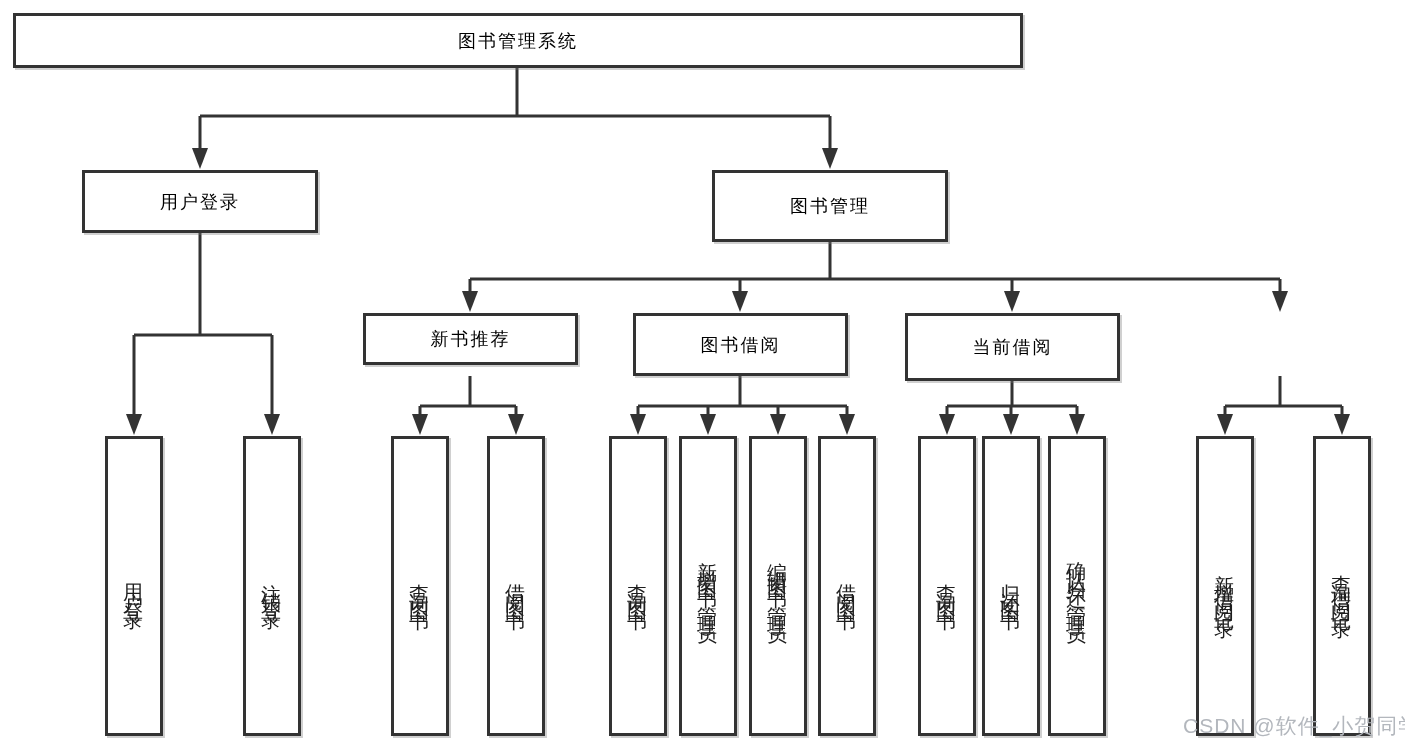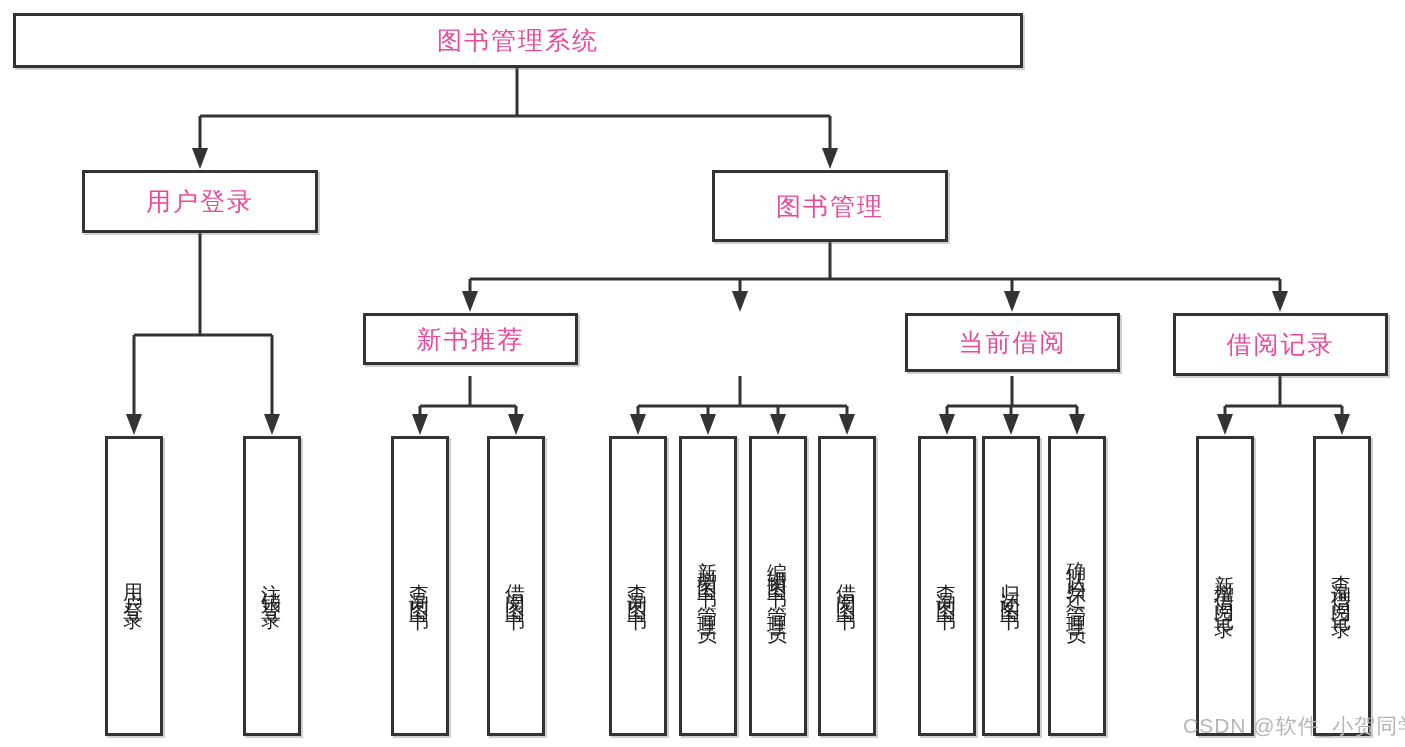--- a/index.html
+++ b/index.html
@@ -13,24 +13,24 @@
   .node{
     position:absolute;
     background:#ffffff;
     border:3px solid #333333;
     box-shadow:2px 2px 0 rgba(120,120,120,0.35);
     display:flex;align-items:center;justify-content:center;
     box-sizing:border-box;
     color:#1e1e1e;
   }
   .node.h span{
-    font-size:25px;
+    font-size:18px;
     letter-spacing:2px;
     white-space:nowrap;
-    color:#ec4899;
+    color:#000000;
   }
   .node.v span{
     writing-mode:vertical-rl;
     text-orientation:mixed;
     font-size:20px;
     letter-spacing:9px;
     color:#1e1e1e;
   }
   svg.wires{position:absolute;left:0;top:0;z-index:0;}
   .node{z-index:1;}
@@ -99,25 +99,25 @@
   <div class="node h" style="left:82px;top:170px;width:236px;height:63px">
     <span>用户登录</span>
   </div>
   <div class="node h" style="left:712px;top:170px;width:236px;height:72px">
     <span>图书管理</span>
   </div>
 
   <div class="node h" style="left:363px;top:313px;width:215px;height:52px">
     <span>新书推荐</span>
   </div>
-  <div class="node h" style="left:905px;top:313px;width:215px;height:59px">
+  <div class="node h" style="left:633px;top:313px;width:215px;height:63px">
+    <span>图书借阅</span>
+  </div>
+  <div class="node h" style="left:905px;top:313px;width:215px;height:68px">
     <span>当前借阅</span>
-  </div>
-  <div class="node h" style="left:1173px;top:313px;width:215px;height:63px">
-    <span>借阅记录</span>
   </div>
 
   <div class="node v" style="left:105px;top:436px;width:58px;height:300px">
     <span>用户登录</span>
   </div>
   <div class="node v" style="left:243px;top:436px;width:58px;height:300px">
     <span>注销登录</span>
   </div>
 
   <div class="node v" style="left:391px;top:436px;width:58px;height:300px">

